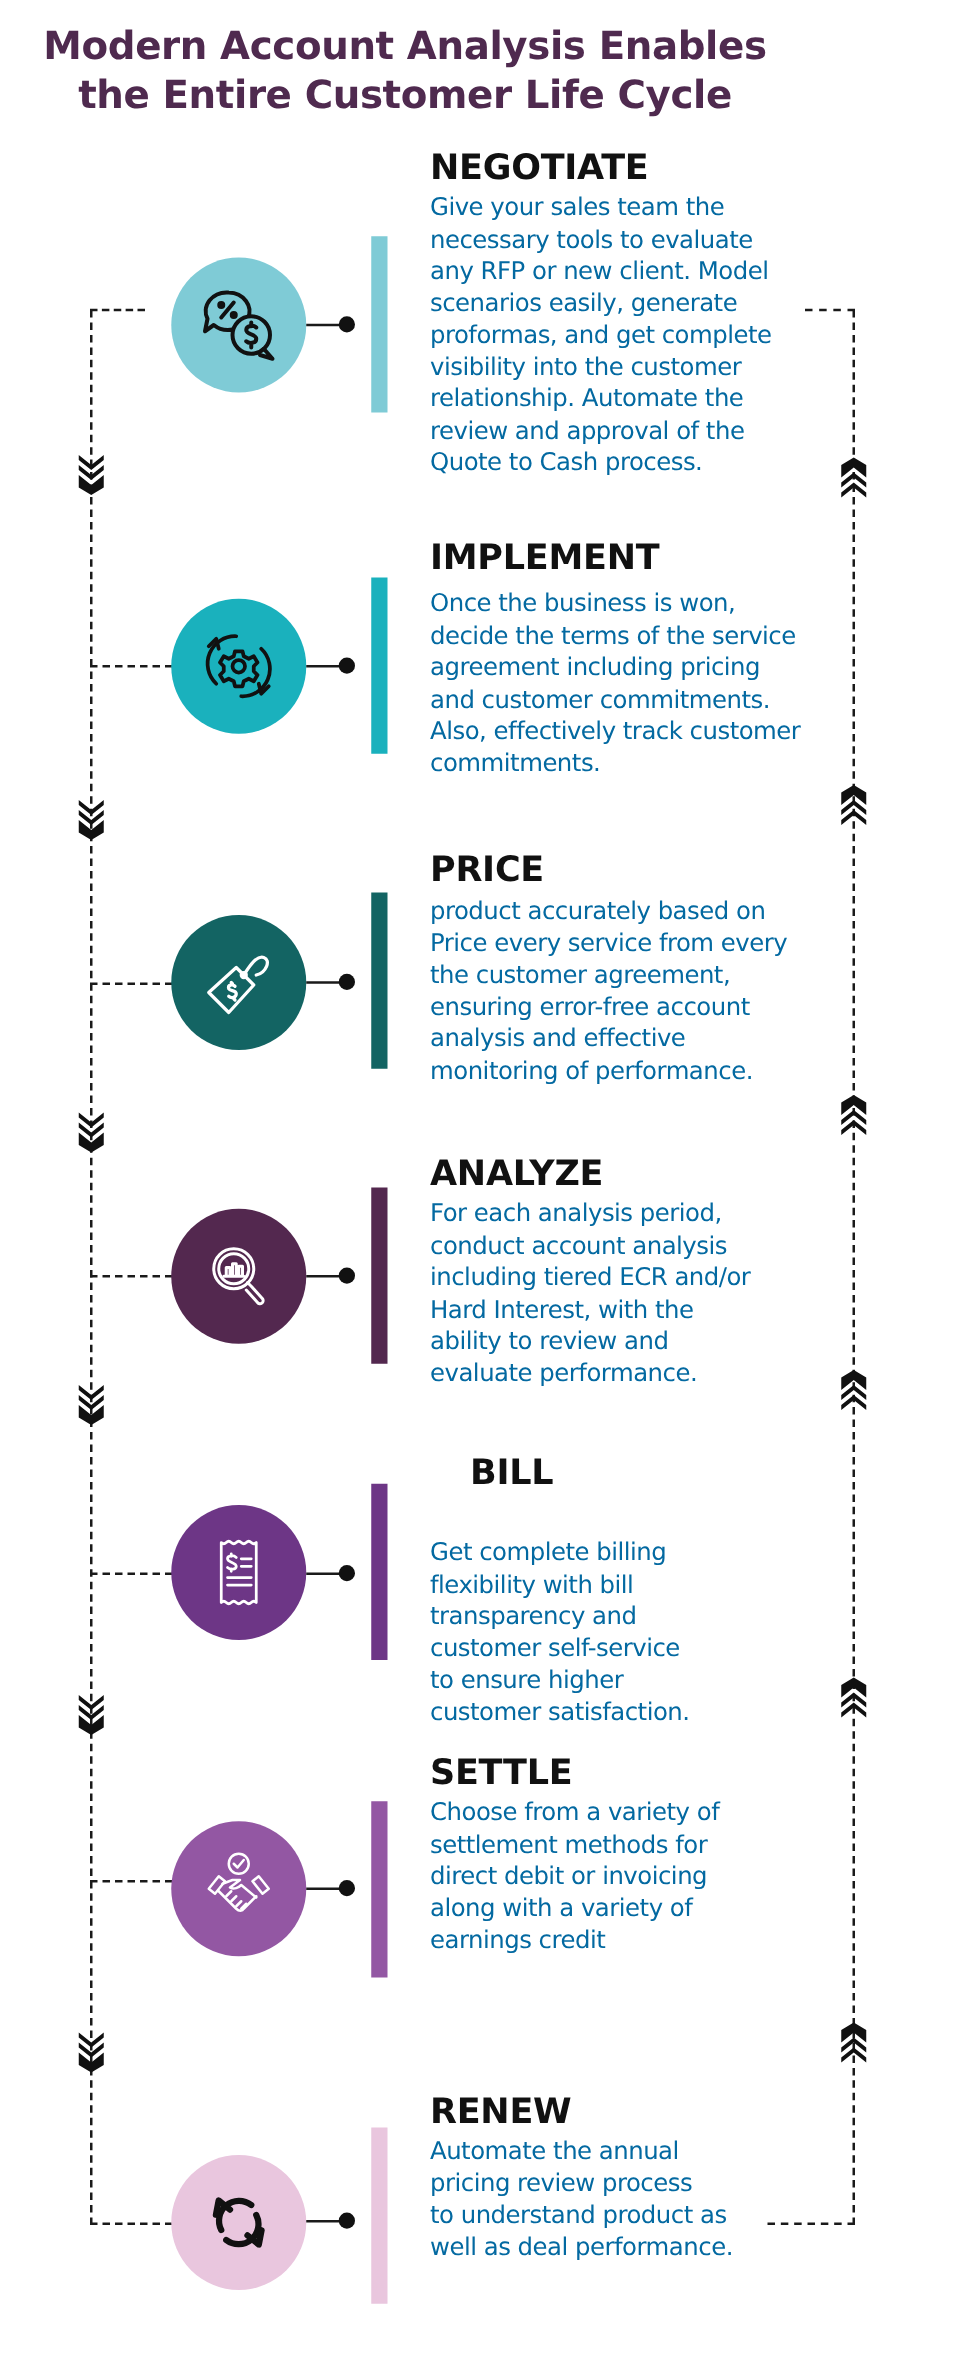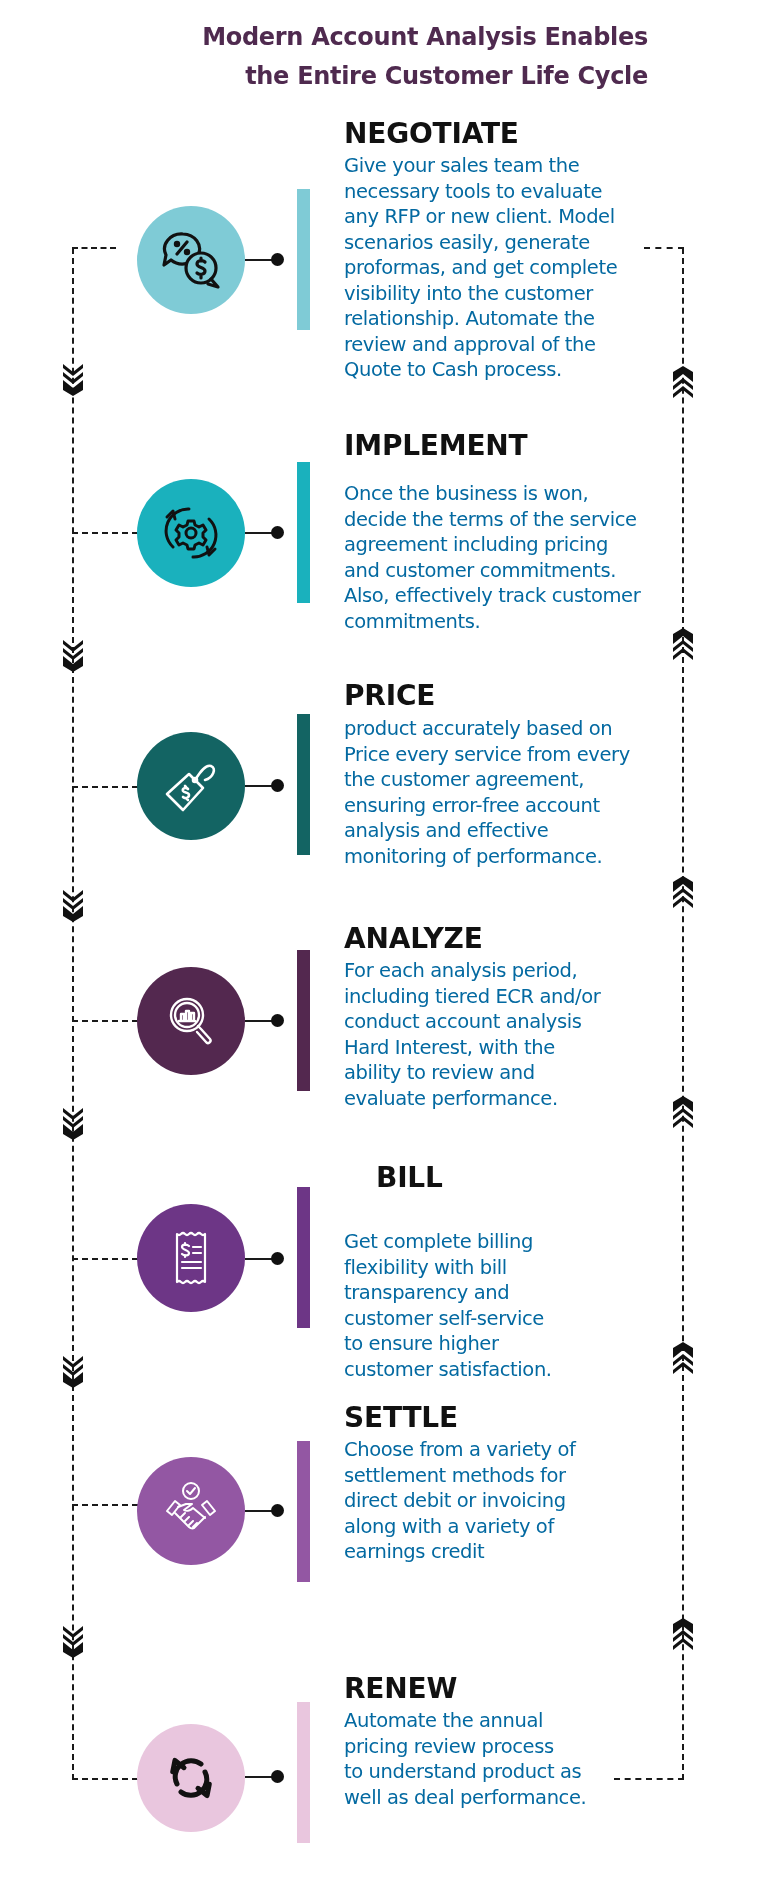--- a/index.html
+++ b/index.html
@@ -1,17 +1,17 @@
 <!DOCTYPE html>
 <html><head>
 <meta charset="utf-8">
 <style>
   html, body { margin: 0; padding: 0; background: #ffffff; }
   body { width: 768px; height: 1887px; position: relative; overflow: hidden; font-family: "DejaVu Sans", "Liberation Sans", sans-serif; }
-  .title { position: absolute; left: 0; top: 18px; width: 648px; text-align: right; color: #4f2a4f; font-weight: bold; font-size: 24px; line-height: 39px; letter-spacing: -0.3px; }
+  .title { position: absolute; left: 0; top: 18px; width: 648px; text-align: center; color: #4f2a4f; font-weight: bold; font-size: 31px; line-height: 39px; letter-spacing: -0.3px; }
   .title div { white-space: nowrap; }
   .vline { position: absolute; width: 0; border-left: 2px dashed #1a1a1a; }
   .hline { position: absolute; height: 0; border-top: 2px dashed #1a1a1a; }
   .circle { position: absolute; width: 108px; height: 108px; border-radius: 50%; display: flex; align-items: center; justify-content: center; }
   .connector { position: absolute; height: 1.5px; background: #1a1a1a; }
   .dot { position: absolute; width: 13px; height: 13px; border-radius: 50%; background: #111; }
   .bar { position: absolute; width: 13px; }
   .heading { position: absolute; left: 344px; font-weight: bold; font-size: 28px; line-height: 32px; color: #111; letter-spacing: -0.2px; white-space: nowrap; }
   .body { position: absolute; left: 344px; width: 330px; font-size: 19.5px; line-height: 25.5px; color: #0369a1; letter-spacing: -0.4px; }
   .body div { white-space: nowrap; }
@@ -113,21 +113,21 @@
       <path d="M50 18 a22 22 0 0 1 -16 38"></path>
         <path d="M56 48 l-6 6 l-2 -8"></path>
       <circle cx="32" cy="32" r="5"></circle>
       <path d="M29 20 h6 l1 4 l4 2 l4 -2 l3 5 l-3 3 v4 l3 3 l-3 5 l-4 -2 l-4 2 l-1 4 h-6 l-1 -4 l-4 -2 l-4 2 l-3 -5 l3 -3 v-4 l-3 -3 l3 -5 l4 2 l4 -2z"></path>
     </svg>
   </div>
   <div class="connector" style="left:245px; top:532px; width:30px;"></div>
   <div class="dot" style="left:271px; top:526px;"></div>
   <div class="bar" style="left:297px; top:462px; height:141px; background:#1ab1bd;"></div>
   <div class="heading" style="top:430px;">IMPLEMENT</div>
-  <div class="body" style="top:470px;margin-top:11px;">
+  <div class="body" style="top:470px;">
     <div>Once the business is won,</div>
     <div>decide the terms of the service</div>
     <div>agreement including pricing</div>
     <div>and customer commitments.</div>
     <div>Also, effectively track customer</div>
     <div>commitments.</div>
   </div>
 </div>
 
 <div>
@@ -161,22 +161,22 @@
       <path d="M20 32 h16 M22 31 v-6 h3 v6 M27 31 v-9 h3 v9 M32 31 v-7 h3 v7"></path>
       <path d="M39 37 l4 4 M42 40 l9 10 a2.5 2.5 0 0 1 -4 3 l-9 -10"></path>
     </svg>
   </div>
   <div class="connector" style="left:245px; top:1020px; width:30px;"></div>
   <div class="dot" style="left:271px; top:1014px;"></div>
   <div class="bar" style="left:297px; top:950px; height:141px; background:#53284f;"></div>
   <div class="heading" style="top:923px;">ANALYZE</div>
   <div class="body" style="top:958px;">
     <div>For each analysis period,</div>
+    <div>conduct account analysis</div>
     <div>including tiered ECR and/or</div>
-    <div>conduct account analysis</div>
     <div>Hard Interest, with the</div>
     <div>ability to review and</div>
     <div>evaluate performance.</div>
   </div>
 </div>
 
 <div>
   <div class="circle" style="left:137px; top:1204px; background:#6d3686;">
     <svg width="64" height="64" viewBox="0 0 64 64" fill="none" stroke="#fff" stroke-width="2.2" stroke-linecap="round" stroke-linejoin="round">
       <path d="M18 8 q2 2 4 0 q2 -2 4 0 q2 2 4 0 q2 -2 4 0 q2 2 4 0 q2 -2 4 0 q2 2 4 0 v48 q-2 -2 -4 0 q-2 2 -4 0 q-2 -2 -4 0 q-2 2 -4 0 q-2 -2 -4 0 q-2 2 -4 0 q-2 -2 -4 0 z"></path>

